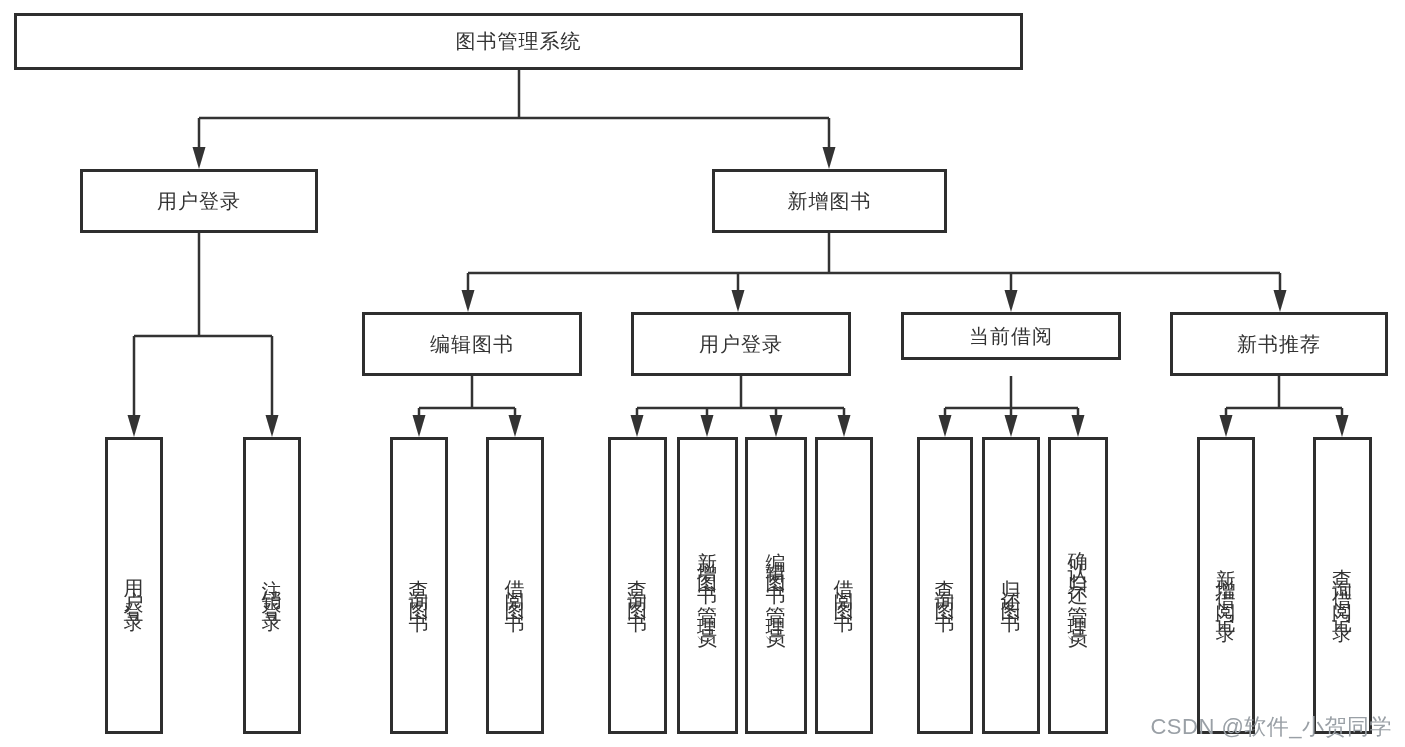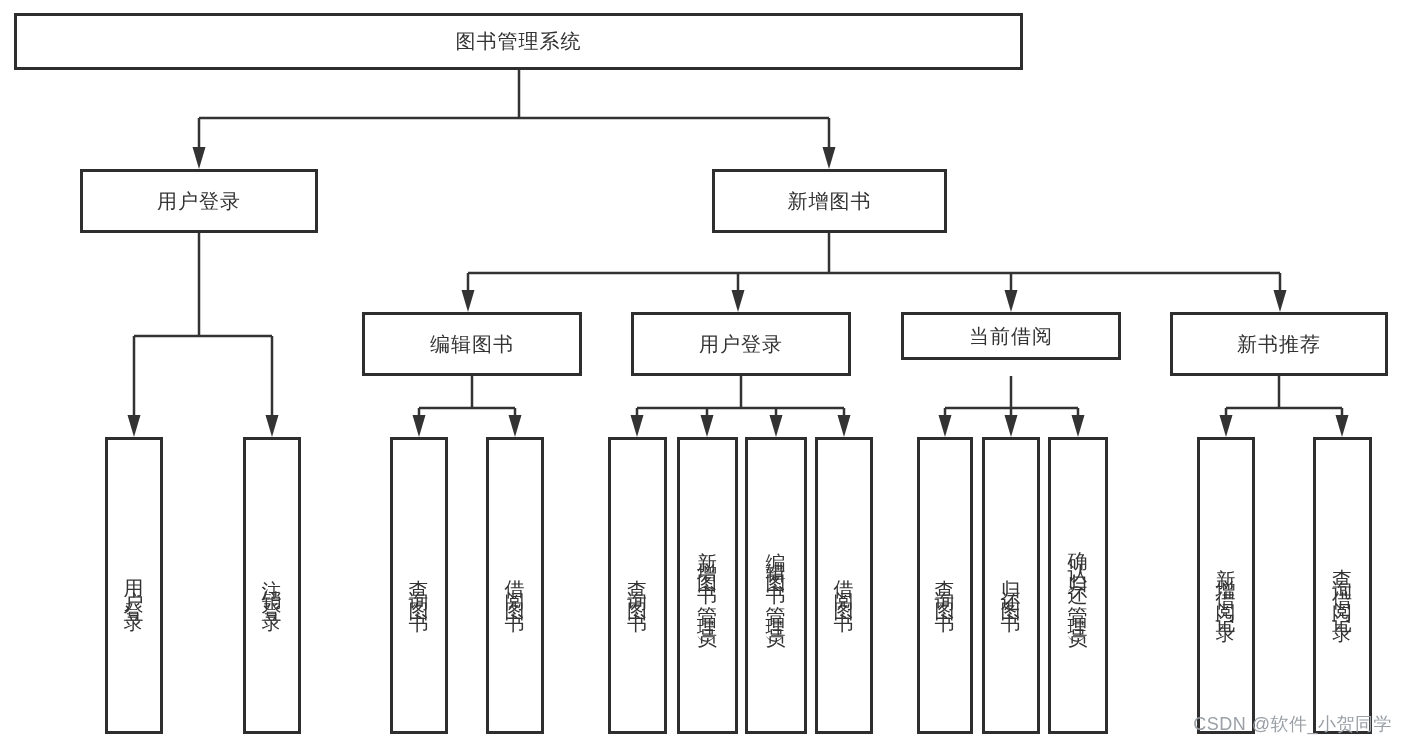--- a/index.html
+++ b/index.html
@@ -20,21 +20,21 @@
   }
   .box.h span{
     font-size:20px; letter-spacing:1px; white-space:nowrap; color:var(--text);
   }
   .box.v span{
     writing-mode:vertical-rl; text-orientation:mixed;
     font-size:20px; letter-spacing:11px; color:var(--text); line-height:1;
   }
   #watermark{
     position:absolute; top:712px; right:13px; z-index:5;
-    font-size:18px; letter-spacing:0.5px; color:var(--watermark);
+    font-size:22px; letter-spacing:0.5px; color:var(--watermark);
     white-space:nowrap;
   }
 </style>
 </head>
 <body>
 
 <div id="canvas">
 
   <svg id="connectors" width="1405" height="747" viewBox="0 0 1405 747" aria-hidden="true">
       <line x1="519" y1="70" x2="519" y2="118" stroke="var(--line)" stroke-width="2.5"></line>

